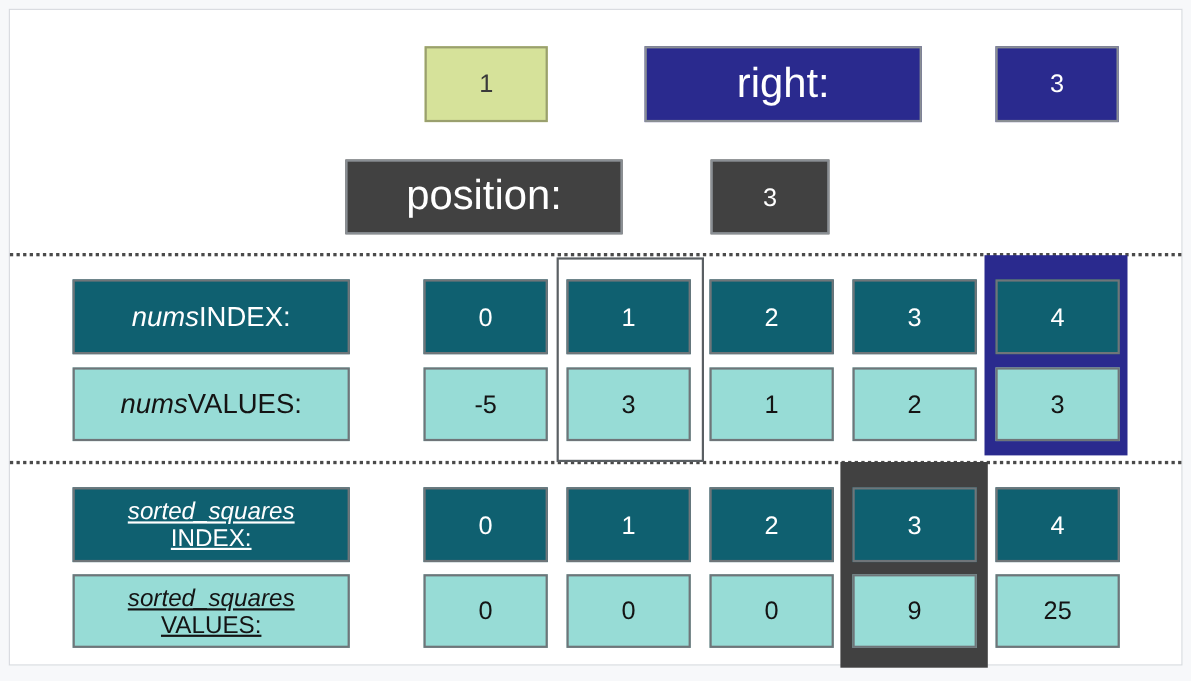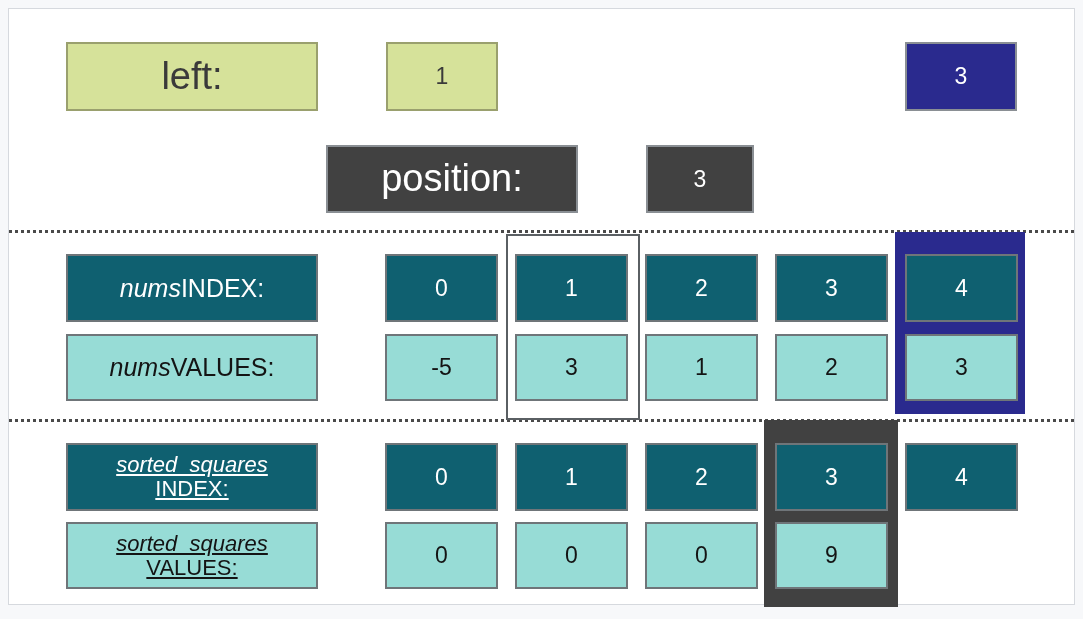--- a/index.html
+++ b/index.html
@@ -84,25 +84,25 @@
     z-index: 0;
   }
   .cell-layer { z-index: 3; }
 </style>
 </head>
 <body>
 
 <div id="stage">
   <div class="card"></div>
 
-  <div class="box label c-olive" style="left:66px;  top:42px;  width:252px; height:69px;">left:</div>
   <div class="box val c-olive" style="left:386px; top:42px;  width:112px; height:69px;">1</div>
+  <div class="box label c-navy" style="left:586px; top:42px;  width:252px; height:69px;">right:</div>
   <div class="box val c-navy" style="left:905px; top:42px;  width:112px; height:69px;">3</div>
 
-  <div class="box label c-gray" style="left:326px; top:145px; width:252px; height:68px;">position:</div>
+  <div class="box label c-gray" style="left:314px; top:145px; width:252px; height:68px;">position:</div>
   <div class="box val c-gray" style="left:646px; top:145px; width:108px; height:68px;">3</div>
 
   <div class="hrule" style="top:230px;"></div>
 
   <div class="hl-navy" style="left:895px; top:232px; width:130px; height:182px;"></div>
   <div class="hl-thin" style="left:506px; top:234px; width:134px; height:186px;"></div>
 
   <div class="box lbl-teal" style="left:66px; top:254px; width:252px; height:68px;"><span class="var">nums</span><span> INDEX:</span></div>
 
   <div class="box val c-teal cell-layer" style="left:385px; top:254px; width:113px; height:68px;">0</div>
@@ -130,13 +130,14 @@
   <div class="box val c-teal cell-layer" style="left:645px; top:443px; width:113px; height:68px;">2</div>
   <div class="box val c-teal cell-layer" style="left:775px; top:443px; width:113px; height:68px;">3</div>
   <div class="box val c-teal cell-layer" style="left:905px; top:443px; width:113px; height:68px;">4</div>
 
   <div class="box lbl-cyan lbl-two" style="left:66px; top:522px; width:252px; height:67px;"><span class="var">sorted_squares</span><span>VALUES:</span></div>
 
   <div class="box val c-cyan cell-layer" style="left:385px; top:522px; width:113px; height:67px;">0</div>
   <div class="box val c-cyan cell-layer" style="left:515px; top:522px; width:113px; height:67px;">0</div>
   <div class="box val c-cyan cell-layer" style="left:645px; top:522px; width:113px; height:67px;">0</div>
   <div class="box val c-cyan cell-layer" style="left:775px; top:522px; width:113px; height:67px;">9</div>
+  <div class="box val c-cyan cell-layer" style="left:905px; top:522px; width:113px; height:67px;">25</div>
 </div>
 
 </body></html>

